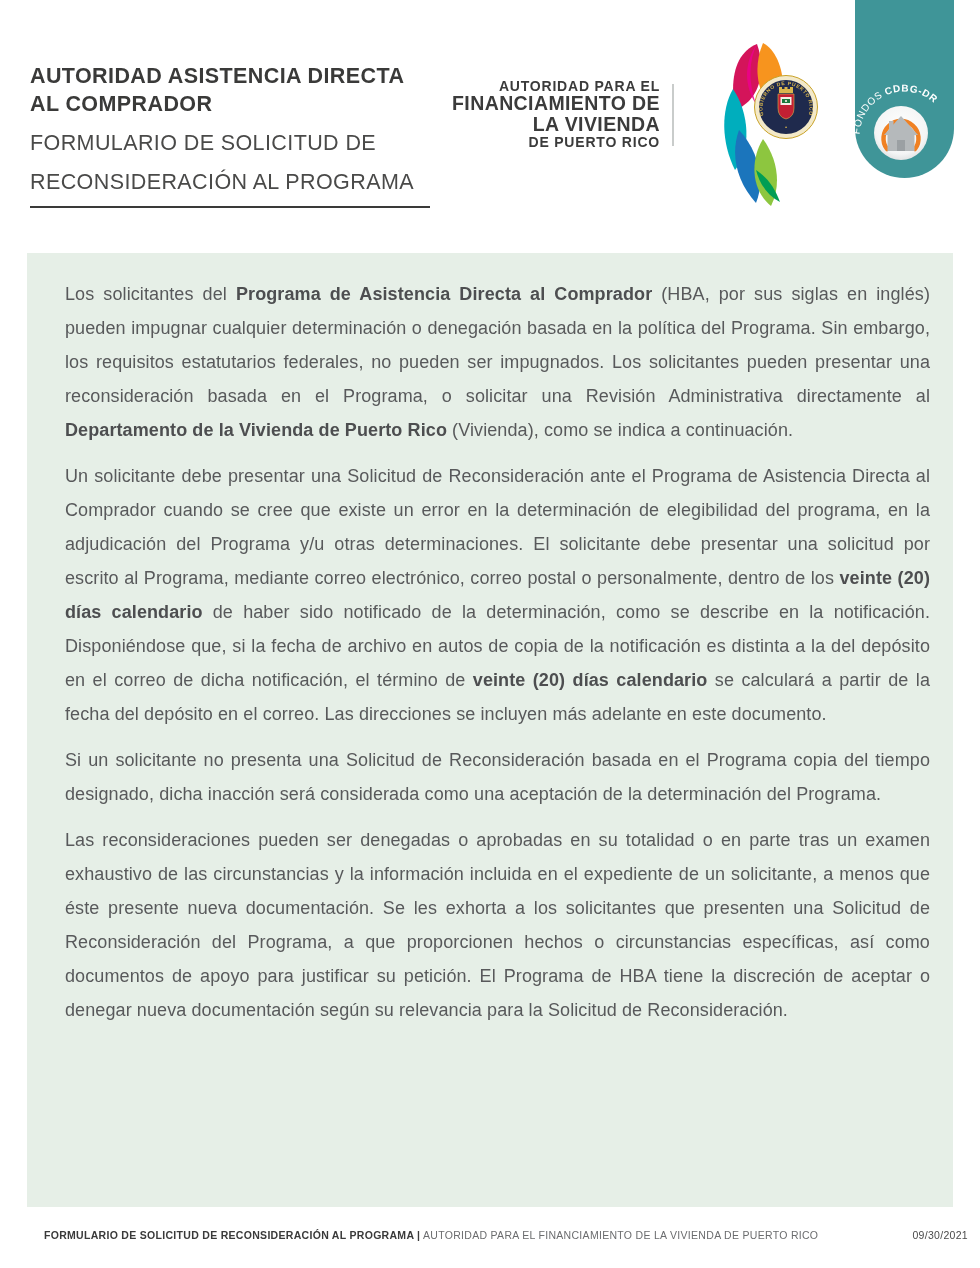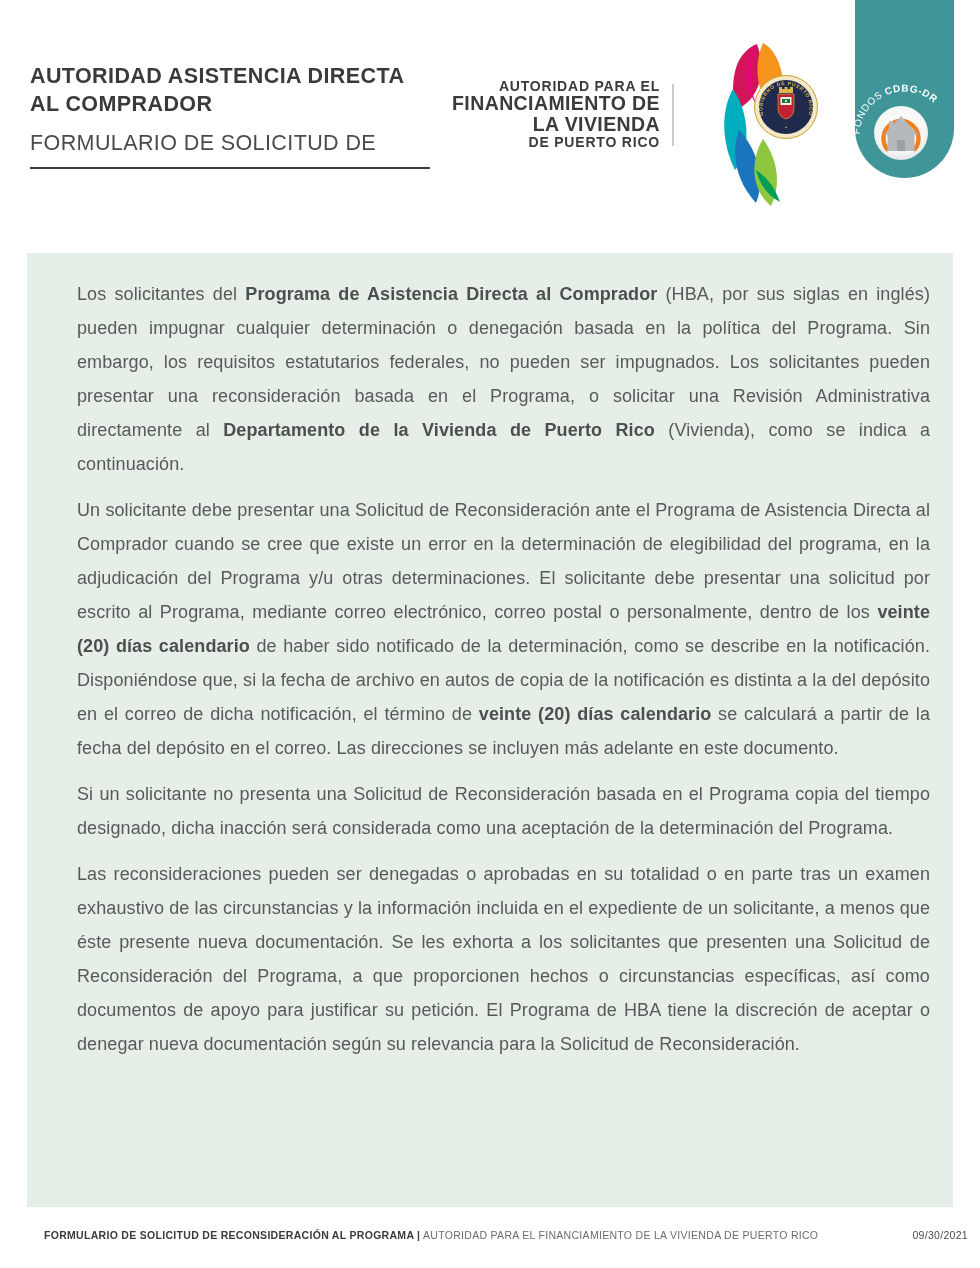--- a/index.html
+++ b/index.html
@@ -45,21 +45,21 @@
   .brand-logo{position:absolute;left:690px;top:33px;}
 
   
   .content-box{
     position:absolute;left:27px;top:253px;width:926px;height:954px;
     background:#E6EFE7;
     box-sizing:border-box;
     padding:24px 23px 0 38px;
   }
   .para{
-    margin:0 0 12px 12px;
+    margin:0 0 12px 0;
     font-size:18px;line-height:34px;
     color:#58595B;
     text-align:justify;
     letter-spacing:.1px;
   }
   .para .bold{font-weight:700;color:#4D4E50;}
 
   
   .footer{
     position:absolute;left:44px;top:1229px;width:924px;
@@ -103,20 +103,21 @@
           <tspan>FONDOS </tspan><tspan font-weight="700">CDBG-DR</tspan>
         </textPath>
       </text>
     </svg>
   </div>
 
   <div class="title-block">
     <div class="title-bold">AUTORIDAD ASISTENCIA DIRECTA</div>
     <div class="title-bold">AL COMPRADOR</div>
     <div class="title-light">FORMULARIO DE SOLICITUD DE</div>
+    <div class="title-light">RECONSIDERACIÓN AL PROGRAMA</div>
     <div class="title-rule"></div>
   </div>
 
   <div class="brand-text">
     <div class="brand-small">AUTORIDAD PARA EL</div>
     <div class="brand-big">FINANCIAMIENTO DE</div>
     <div class="brand-big">LA VIVIENDA</div>
     <div class="brand-small">DE PUERTO RICO</div>
   </div>
   <div class="brand-divider"></div>

